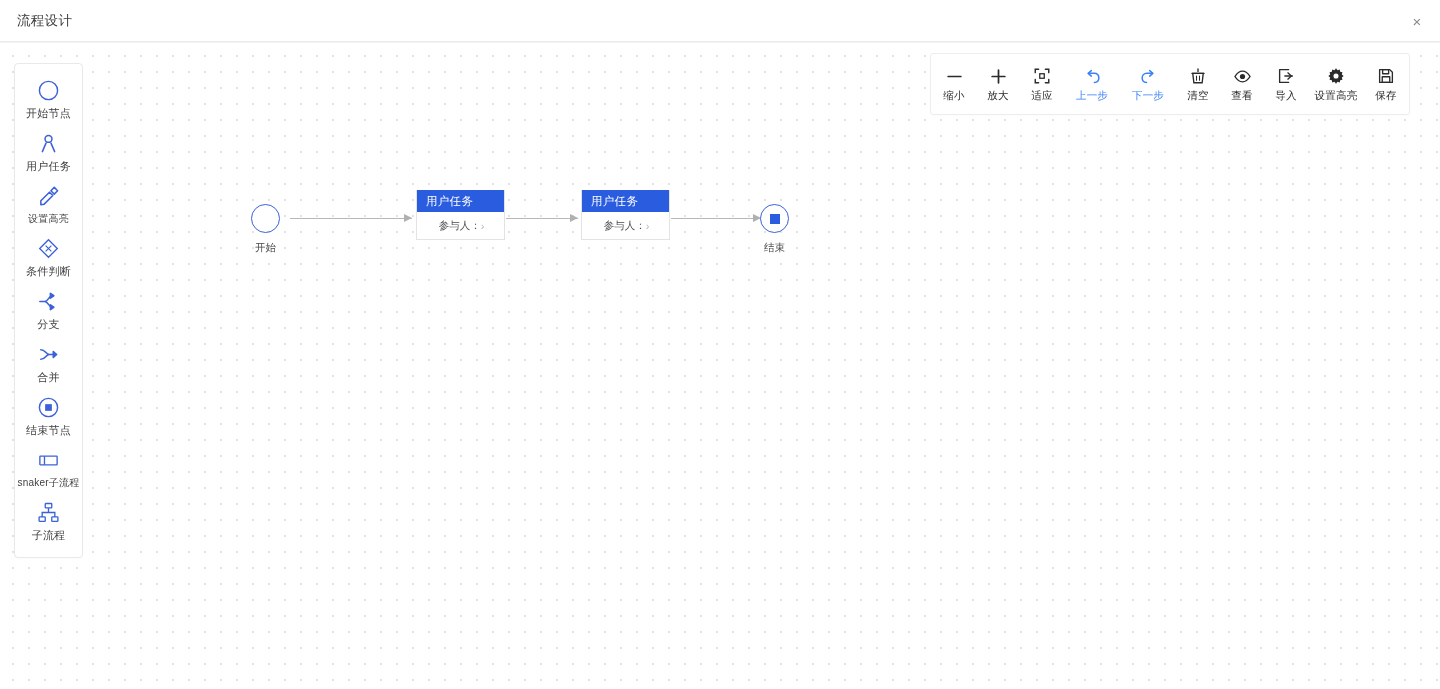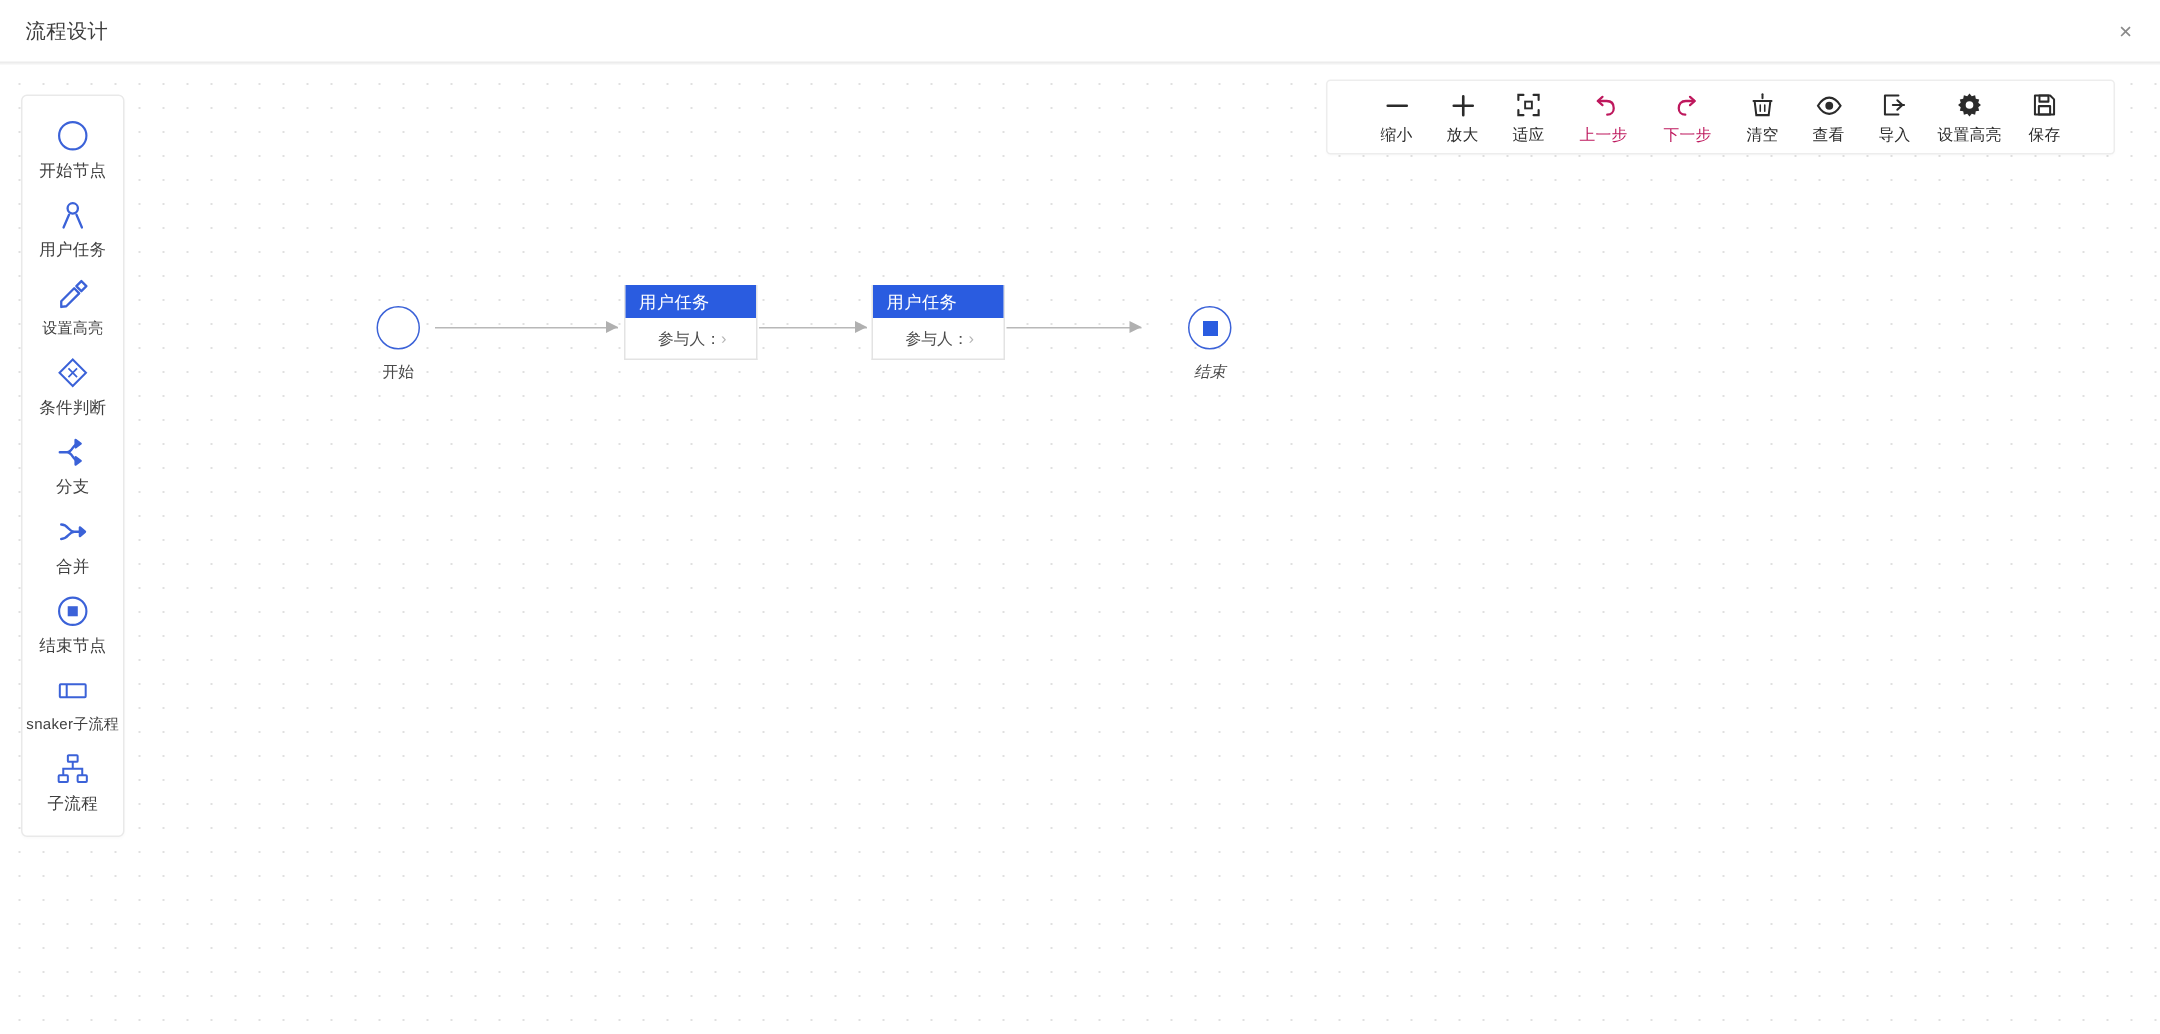--- a/index.html
+++ b/index.html
@@ -69,37 +69,37 @@
     margin-top: 3px;
     font-size: 11px; color: #3f3f3f;
     white-space: nowrap;
     letter-spacing: .2px;
   }
   .palette-label.small { font-size: 10px; }
 
   
   .toolbar {
     position: absolute; right: 30px; top: 10px;
-    height: 50px;
+    height: 62px;
     background: #ffffff;
     border: 1px solid #ededed;
     border-radius: 3px;
     display: flex; align-items: center;
-    padding: 0 24px;
+    padding: 0 1px;
     box-shadow: 0 1px 2px rgba(0,0,0,.02);
   }
   .tool {
     display: flex; flex-direction: column; align-items: center;
     justify-content: center;
     width: 44px; height: 44px;
     cursor: pointer;
     color: #2b2b2b;
   }
   .tool.wide { width: 56px; }
-  .tool.disabled { color: #be185d; cursor: default; }
+  .tool.disabled { color: #3b82f6; cursor: default; }
   .tool-icon {
     height: 21px; display: flex; align-items: center; justify-content: center;
   }
   .tool-label {
     margin-top: 2px;
     font-size: 10.5px; white-space: nowrap;
     letter-spacing: .2px;
   }
 
   
@@ -416,21 +416,21 @@
         <span>参与人：</span>
         <span class="task-chevron">›</span>
       </div>
     </div>
 
     <div class="connector" style="left:671px; top:171px; width:90px;">
       <div class="line" style="width:90px;"></div>
       <div class="arrow"></div>
     </div>
 
-    <div class="node-end" style="left:792px; top:161px;font-style:italic;">
+    <div class="node-end" style="left:760px; top:161px;">
       <div class="circle-node">
         <div class="end-square"></div>
       </div>
       <div class="node-caption">结束</div>
     </div>
 
   </div>
 
 
 </div>

